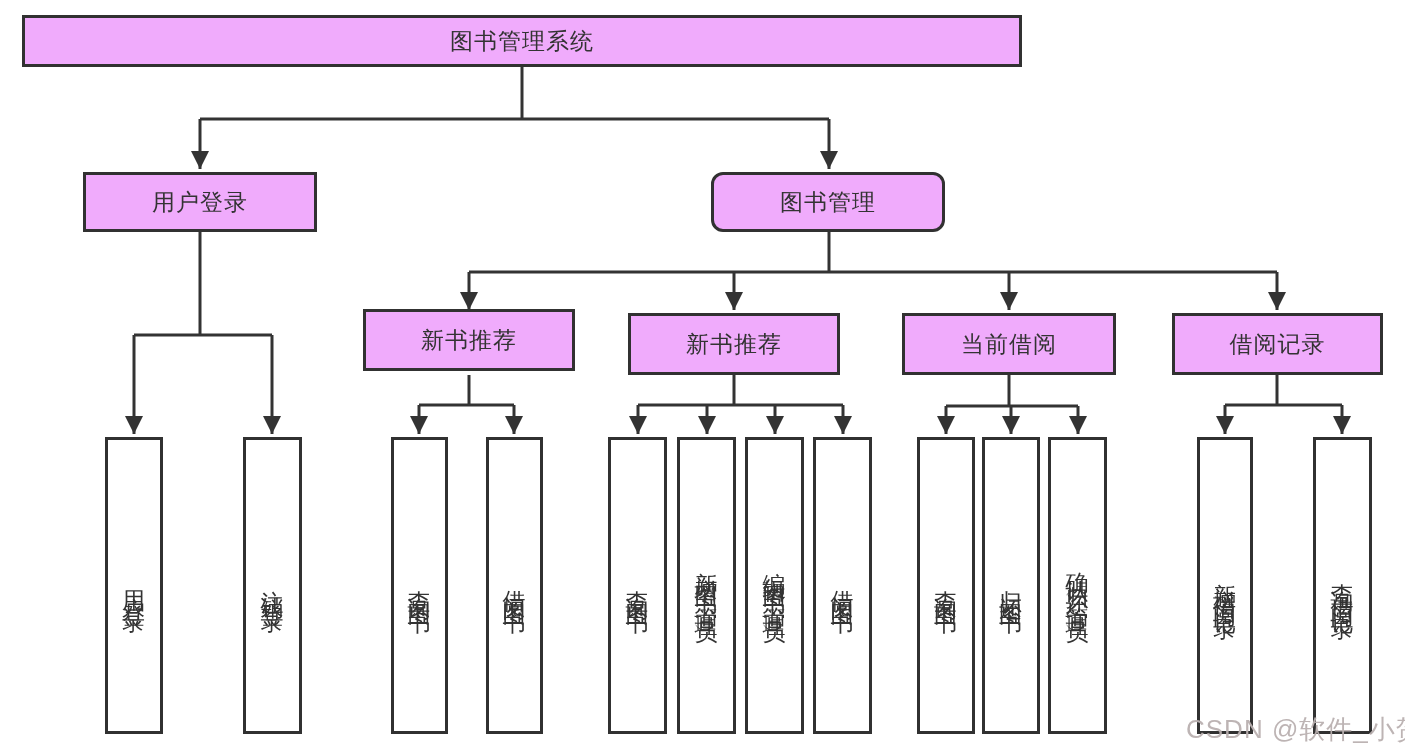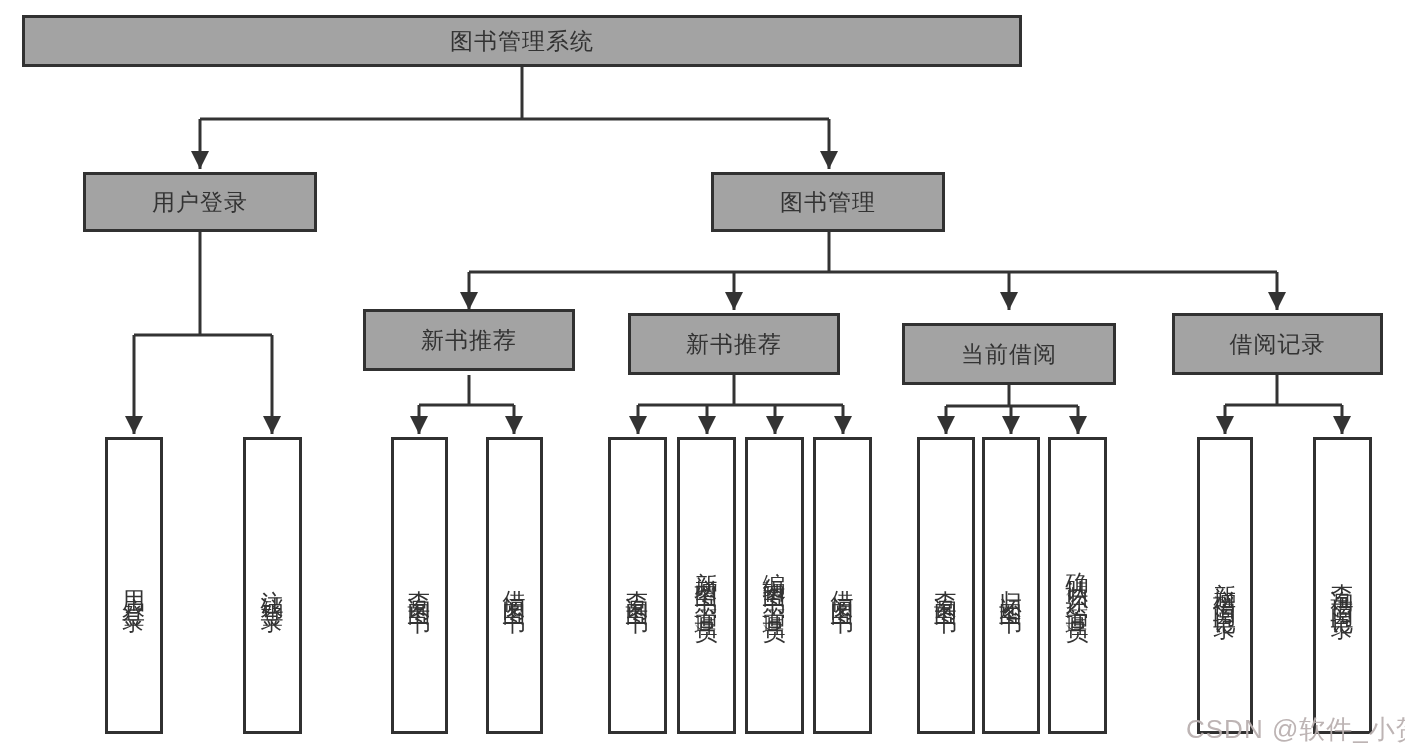--- a/index.html
+++ b/index.html
@@ -9,21 +9,21 @@
     height: 747px;
     background: #ffffff;
     font-family: "Liberation Sans", "DejaVu Sans", sans-serif;
     overflow: hidden;
   }
   svg.connectors { position: absolute; left: 0; top: 0; z-index: 1; }
   .hbox {
     position: absolute;
     box-sizing: border-box;
     border: 3px solid #313131;
-    background: #a3a3a3;
+    background: #f0abfc;
     display: flex;
     align-items: center;
     justify-content: center;
     font-size: 23px;
     color: #333333;
     letter-spacing: 1px;
     z-index: 2;
   }
   .vbox {
     position: absolute;
@@ -112,31 +112,31 @@
     </g>
   </svg>
 
   <div class="hbox" style="left:22px; top:15px; width:1000px; height:52px;">
     <span>图书管理系统</span>
   </div>
 
   <div class="hbox" style="left:83px; top:172px; width:234px; height:60px;">
     <span>用户登录</span>
   </div>
-  <div class="hbox" style="left:711px; top:172px; width:234px; height:60px;">
+  <div class="hbox" style="left:711px; top:172px; width:234px; height:60px;border-radius:12px;">
     <span>图书管理</span>
   </div>
 
   <div class="hbox" style="left:363px; top:309px; width:212px; height:62px;">
     <span>新书推荐</span>
   </div>
   <div class="hbox" style="left:628px; top:313px; width:212px; height:62px;">
     <span>新书推荐</span>
   </div>
-  <div class="hbox" style="left:902px; top:323px; width:214px; height:62px;">
+  <div class="hbox" style="left:902px; top:313px; width:214px; height:62px;">
     <span>当前借阅</span>
   </div>
   <div class="hbox" style="left:1172px; top:313px; width:211px; height:62px;">
     <span>借阅记录</span>
   </div>
 
   <div class="vbox" style="left:105px; width:58px;">
     <span class="vtext">用户登录</span>
   </div>
   <div class="vbox" style="left:243px; width:59px;">

